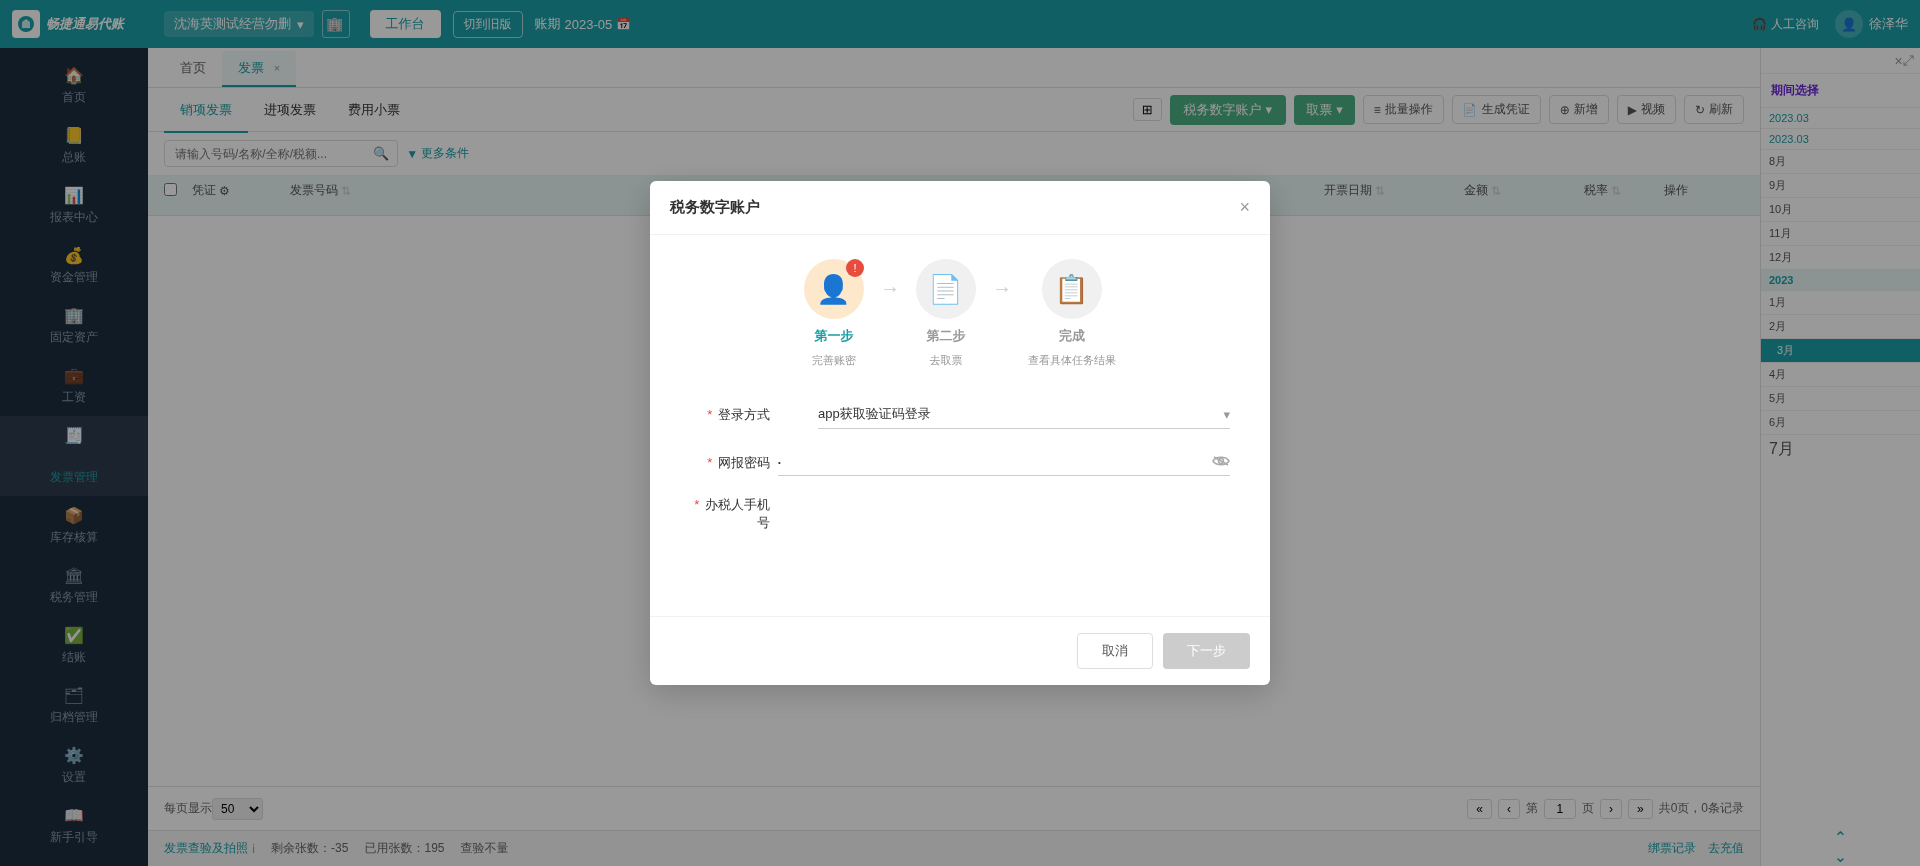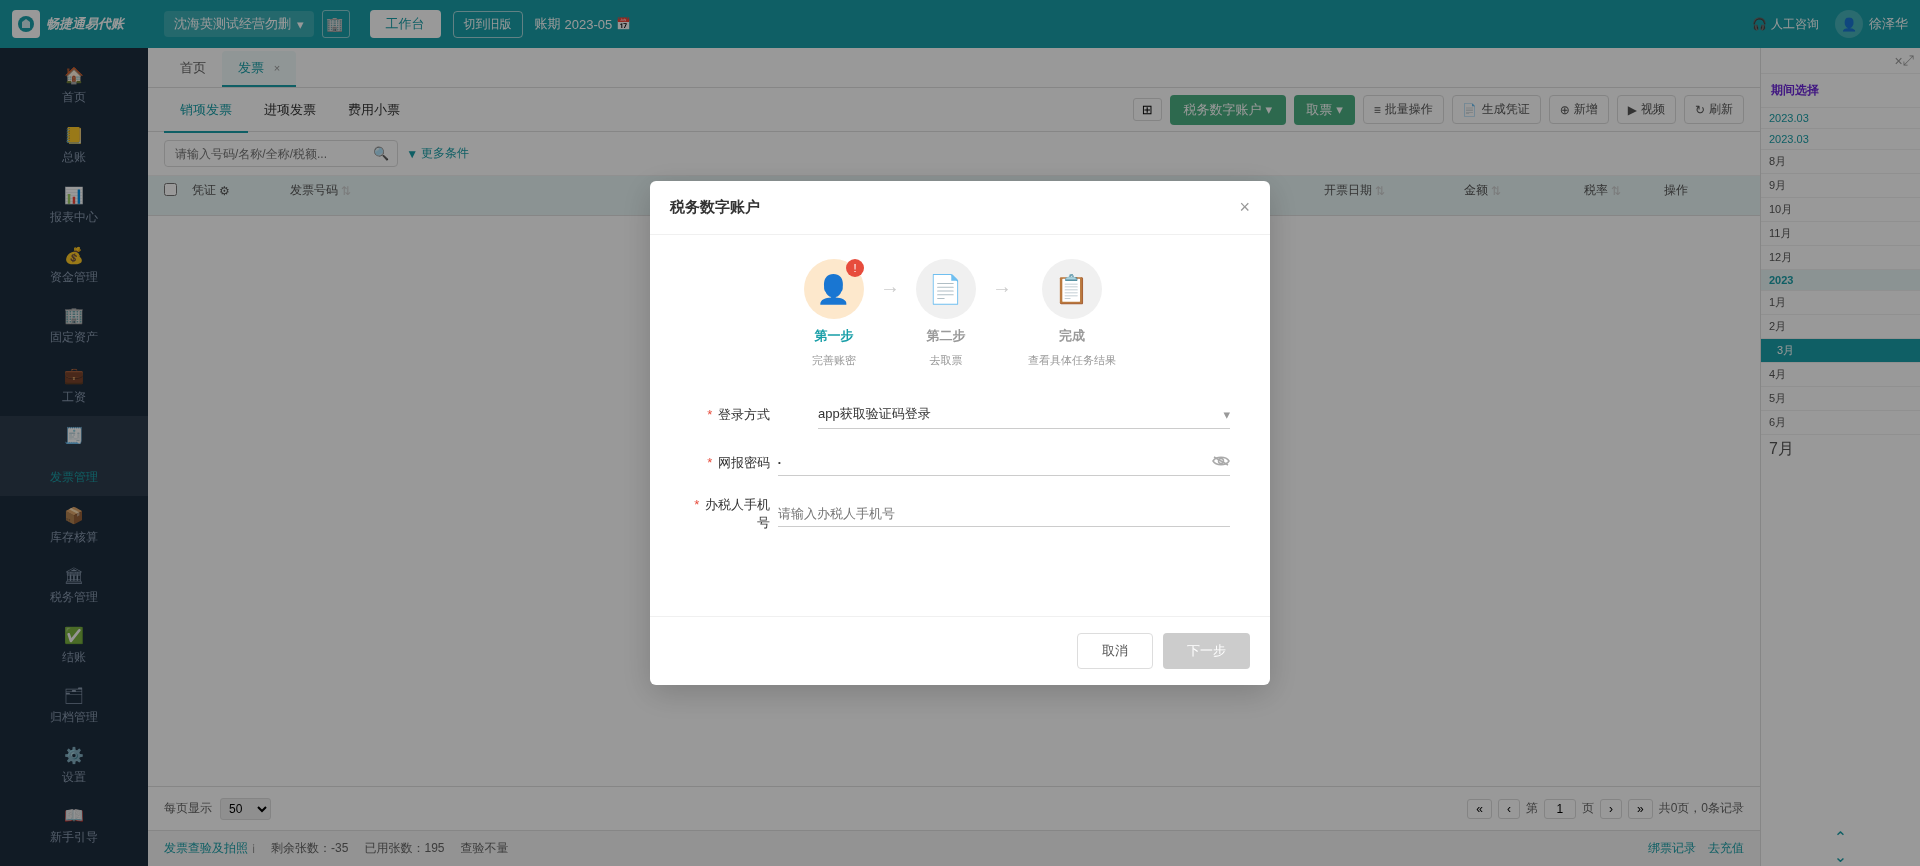--- a/index.html
+++ b/index.html
@@ -129,21 +129,21 @@
     }
     .th { display: flex; align-items: center; gap: 3px; }
 
     
     .table-body { flex: 1; overflow: auto; }
 
     
     .table-footer {
       height: 44px; background: #fff; border-top: 1px solid #e0e0e0;
       display: flex; align-items: center; padding: 0 16px;
-      font-size: 12px; color: #666; gap: 8px;
+      font-size: 12px; color: #666; 
     }
     .pagination { display: flex; align-items: center; gap: 6px; margin-left: auto; }
     .page-btn { border: 1px solid #ddd; border-radius: 3px; padding: 2px 8px; cursor: pointer; background: #fff; font-size: 12px; }
 
     
     .status-bar {
       height: 36px; background: #f5f5f5; border-top: 1px solid #e0e0e0;
       display: flex; align-items: center; padding: 0 16px; font-size: 12px; color: #666; gap: 16px;
     }
     .status-link { color: #1a9fa8; cursor: pointer; }
@@ -565,21 +565,20 @@
               </svg>
             </span>
           </div>
         </div>
 
         <div class="form-row">
           <span class="form-label">
             <span class="required">*</span>
             <span>办税人手机号</span>
           </span>
-          <input class="form-control" type="text" placeholder="请输入办税人手机号" style="">
         </div>
       </div>
 
       <div style="height:40px;"></div>
     </div>
 
     <div class="modal-footer">
       <button class="btn-cancel">取消</button>
       <button class="btn-next">下一步</button>
     </div>

